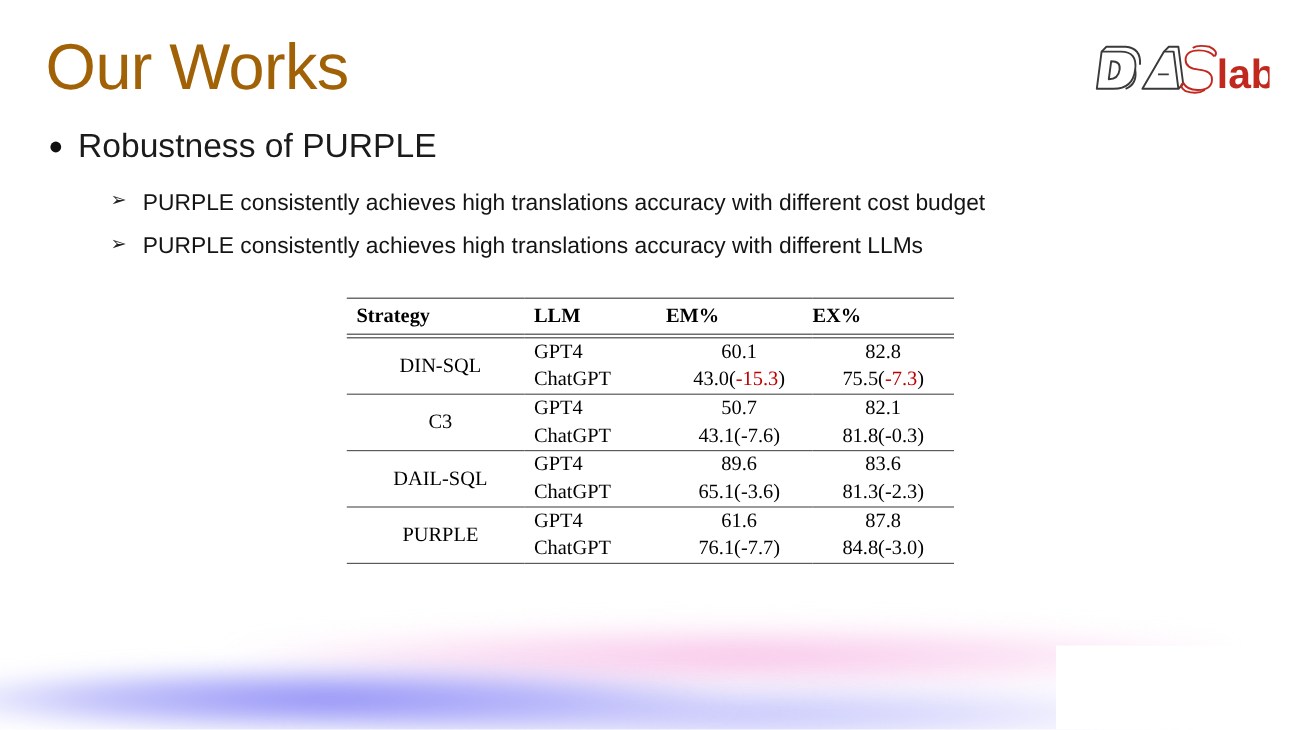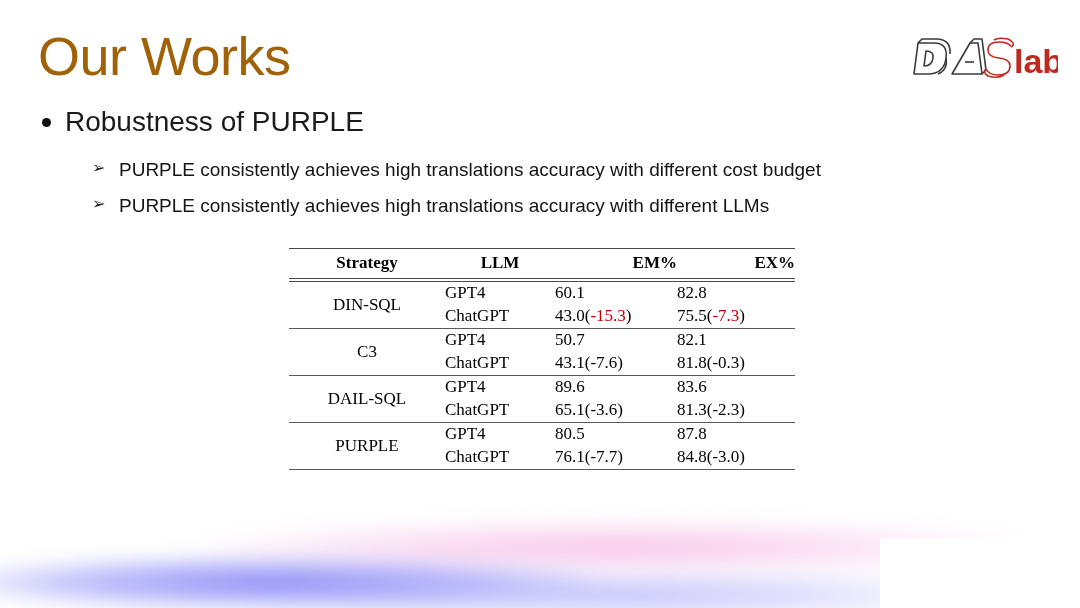--- a/index.html
+++ b/index.html
@@ -69,37 +69,37 @@
     font-family:"Liberation Serif",serif;color:#000;
   }
   table{border-collapse:collapse;width:100%;table-layout:fixed;}
   col.c-strategy{width:148px;}
   col.c-llm{width:118px;}
   col.c-em{width:122px;}
   col.c-ex{width:118px;}
   .rule-top{border-top:1.6px solid #4a4a4a;}
   thead th{
     font-size:17px;font-weight:bold;padding:4px 0 5px 8px;
-    text-align:center;
-  }
-  thead th.ctr{text-align:right;padding-left:0;}
+    text-align:left;
+  }
+  thead th.ctr{text-align:left;padding-left:0;}
   .hdr-double{height:0;}
   .hdr-double td{
     border-top:1.3px solid #4a4a4a;
     border-bottom:1.3px solid #4a4a4a;
     height:2px;padding:0;
   }
   tbody tr td{
     font-size:17px;padding:1px 0 2px 0;vertical-align:middle;
   }
   td.strategy{
     padding-left:8px;text-align:center;white-space:nowrap;
   }
   td.llm{padding-left:8px;text-align:left;}
-  td.num{}
+  td.num{text-align:center;}
   tr.grp-sep td{border-top:1.4px solid #5a5a5a;}
   tr.last-rule td{border-top:1.6px solid #5a5a5a;height:0;padding:0;}
   .neg{color:#c00000;}
 
   
   .datafun{position:absolute;right:16px;bottom:18px;height:34px;}
   .datafun svg{display:block;}
 </style>
 </head>
 <body>
@@ -202,21 +202,21 @@
             <td class="num">83.6</td>
           </tr>
           <tr>
             <td class="llm">ChatGPT</td>
             <td class="num">65.1(<span>-3.6</span>)</td>
             <td class="num">81.3(<span>-2.3</span>)</td>
           </tr>
           <tr class="grp-sep">
             <td class="strategy" rowspan="2" style="border-top: 1.4px solid rgb(90, 90, 90);">PURPLE</td>
             <td class="llm">GPT4</td>
-            <td class="num">80.5</td>
+            <td class="num">61.6</td>
             <td class="num">87.8</td>
           </tr>
           <tr>
             <td class="llm">ChatGPT</td>
             <td class="num">76.1(<span>-7.7</span>)</td>
             <td class="num">84.8(<span>-3.0</span>)</td>
           </tr>
           <tr class="last-rule">
             <td colspan="4"></td>
           </tr>

